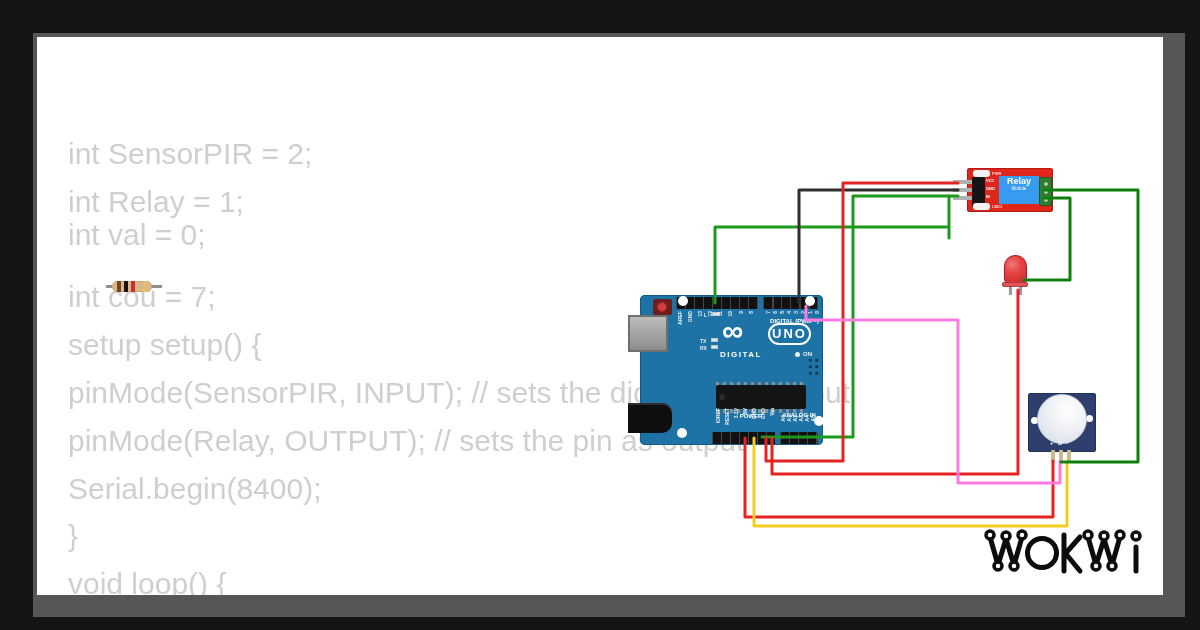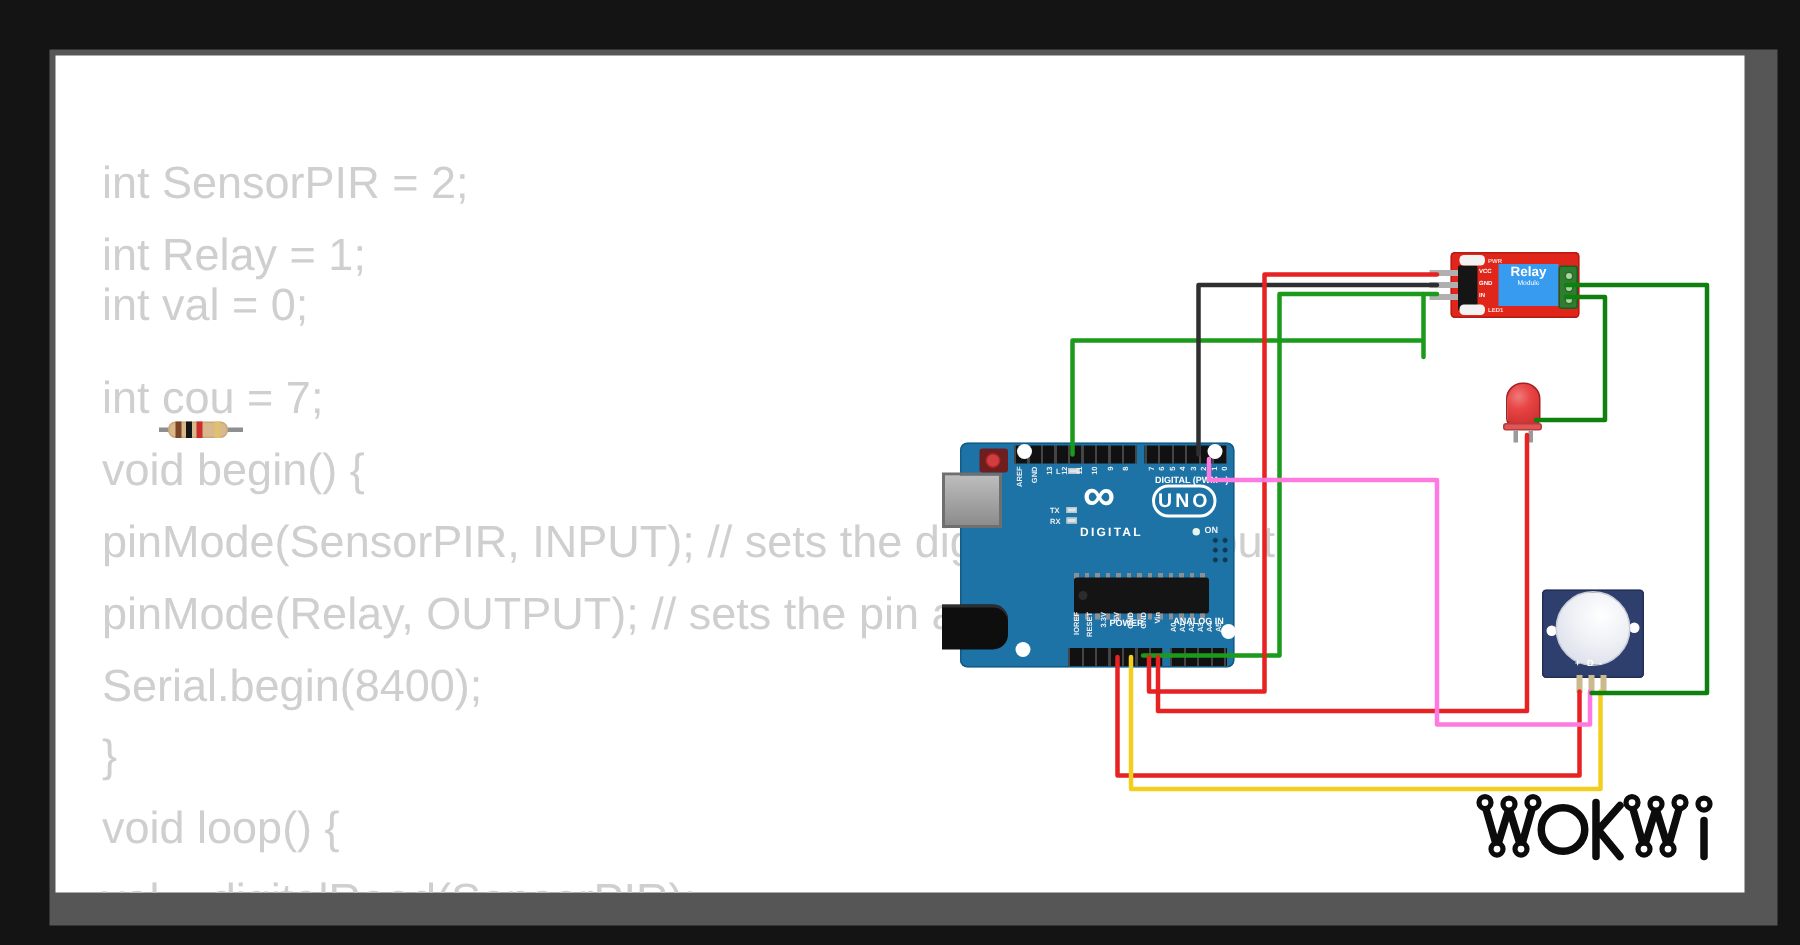--- a/index.html
+++ b/index.html
@@ -10,21 +10,21 @@
 
   
   #frame{left:33px;top:33px;width:1152px;height:584px;background:#565656;}
   #canvas{left:37px;top:37px;width:1126px;height:558px;background:#ffffff;overflow:hidden;}
 
   
   #title-box{left:68px;top:12px;width:218px;height:63px;background:#555555;}
   #title-box span{position:absolute;left:20px;top:0;line-height:63px;font-size:36px;color:#fafafa;}
 
   
-  .code-line{position:absolute;left:31px;height:48px;line-height:48px;font-size:30px;color:#cfcfcf;white-space:nowrap;}
+  .code-line{position:absolute;left:31px;height:48px;line-height:48px;font-size:30px;color:#cfcfcf;white-space:nowrap;margin-top:31px;}
 
   
   #wire-svg{left:0;top:0;width:1200px;height:630px;pointer-events:none;}
   #wire-svg path{fill:none;stroke-width:3;stroke-linejoin:round;stroke-linecap:round;}
 
   
   #resistor{left:106px;top:280px;width:56px;height:14px;}
   .res-lead{position:absolute;left:0;top:5px;width:56px;height:3px;background:#8f8f8f;}
   .res-body{position:absolute;left:6px;top:1px;width:40px;height:11px;background:#d9b98c;border-radius:5px;border:1px solid #c9a878;}
   .band{position:absolute;top:1px;width:4px;height:11px;}
@@ -95,21 +95,21 @@
 <div id="stage">
 
   <div class="abs" id="frame"></div>
 
   <div class="abs" id="canvas">
     <div id="code-layer">
         <div class="code-line" style="top: 62px;">int SensorPIR = 2;</div>
         <div class="code-line" style="top: 109.8px;">int Relay = 1;</div>
         <div class="code-line" style="top: 143px;">int val = 0;</div>
         <div class="code-line" style="top: 205.4px;">int cou = 7;</div>
-        <div class="code-line" style="top: 253.2px;">void begin() {</div>
+        <div class="code-line" style="top: 253.2px;">setup setup() {</div>
         <div class="code-line" style="top: 301px;">pinMode(SensorPIR, INPUT); // sets the digital pin as input</div>
         <div class="code-line" style="top: 348.8px;">pinMode(Relay, OUTPUT); // sets the pin as output</div>
         <div class="code-line" style="top: 396.6px;">Serial.begin(8400);</div>
         <div class="code-line" style="top: 444.4px;">}</div>
         <div class="code-line" style="top: 492.2px;">void loop() {</div>
         <div class="code-line" style="top: 540px;">val = digitalRead(SensorPIR);</div>
       </div>
   </div>
 
   <div class="abs" id="resistor">

